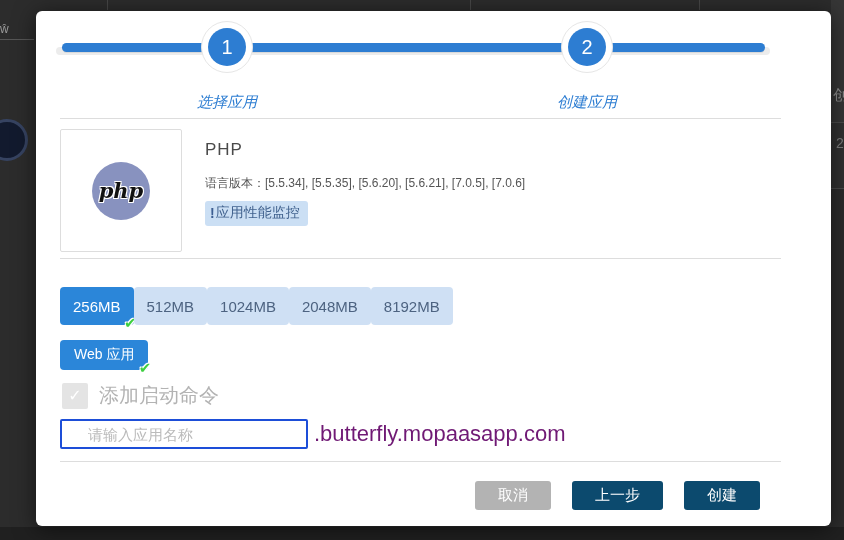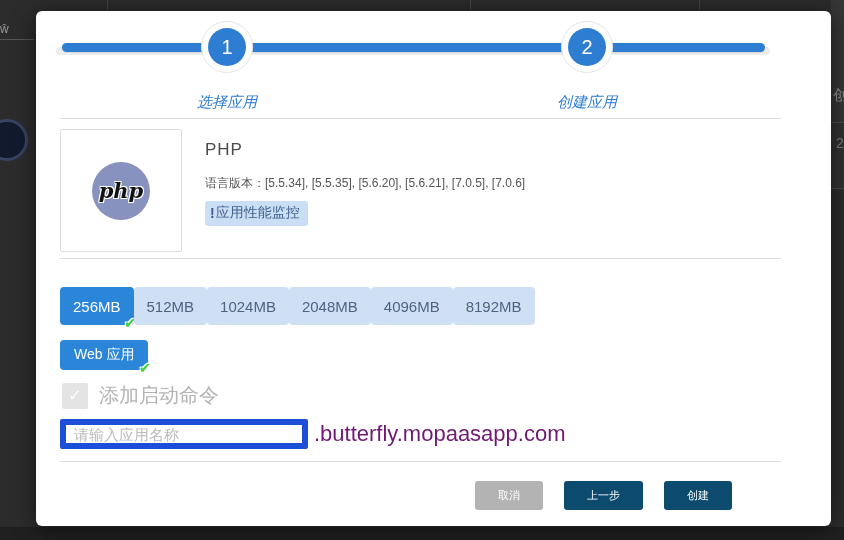--- a/index.html
+++ b/index.html
@@ -66,29 +66,29 @@
     text-shadow:-1px -1px 0 #fff,1px -1px 0 #fff,-1px 1px 0 #fff,1px 1px 0 #fff;}
 
   
   .cmd-row{position:absolute;left:26px;top:371px;display:flex;align-items:center;gap:11px;}
   .checkbox{width:26px;height:26px;background:#e4e4e4;border-radius:2px;color:#fff;font-size:16px;
     font-weight:bold;display:flex;align-items:center;justify-content:center;cursor:pointer;}
   .cmd-label{color:#b3b3b3;font-size:20px;}
 
   
   .name-row{position:absolute;left:24px;top:408px;display:flex;align-items:center;}
-  .name-input{width:248px;height:30px;border:6px solid #1d4ed8;border-radius:2px;padding:0 8px;
+  .name-input{width:248px;height:30px;border:2px solid #1d4ed8;border-radius:2px;padding:0 26px;
     font-size:15px;box-sizing:border-box;color:#333;outline:none;
     font-family:"Liberation Sans","DejaVu Sans",sans-serif;}
   .name-input::placeholder{color:#bbb;}
   .domain-suffix{margin-left:6px;font-size:22px;color:#701a75;}
 
   
   .footer{position:absolute;top:470px;left:439px;display:flex;gap:21px;}
-  .btn{height:29px;padding:0 23px;border:none;border-radius:3px;color:#fff;font-size:11px;
+  .btn{height:29px;padding:0 23px;border:none;border-radius:3px;color:#fff;font-size:15px;
     display:flex;align-items:center;cursor:pointer;
     font-family:"Liberation Sans","DejaVu Sans",sans-serif;}
   .btn-gray{background:#b3b3b3;} .btn-blue{background:#0c4a6e;}
 </style>
 </head>
 <body>
 
 <div class="bd-vline" style="left:107px"></div>
 <div class="bd-vline" style="left:470px"></div>
 <div class="bd-vline" style="left:699px"></div>
@@ -139,23 +139,20 @@
     <button class="chip">
       <span>512MB</span>
     </button>
     <button class="chip">
       <span>1024MB</span>
     </button>
     <button class="chip">
       <span>2048MB</span>
     </button>
     <button class="chip">
-      <span>4096MB</span>
-    </button>
-    <button class="chip">
       <span>8192MB</span>
     </button>
   </div>
 
   <div class="type-row">
     <button class="chip selected">
       <span>Web 应用</span>
       <span class="check">✔</span>
     </button>
   </div>

